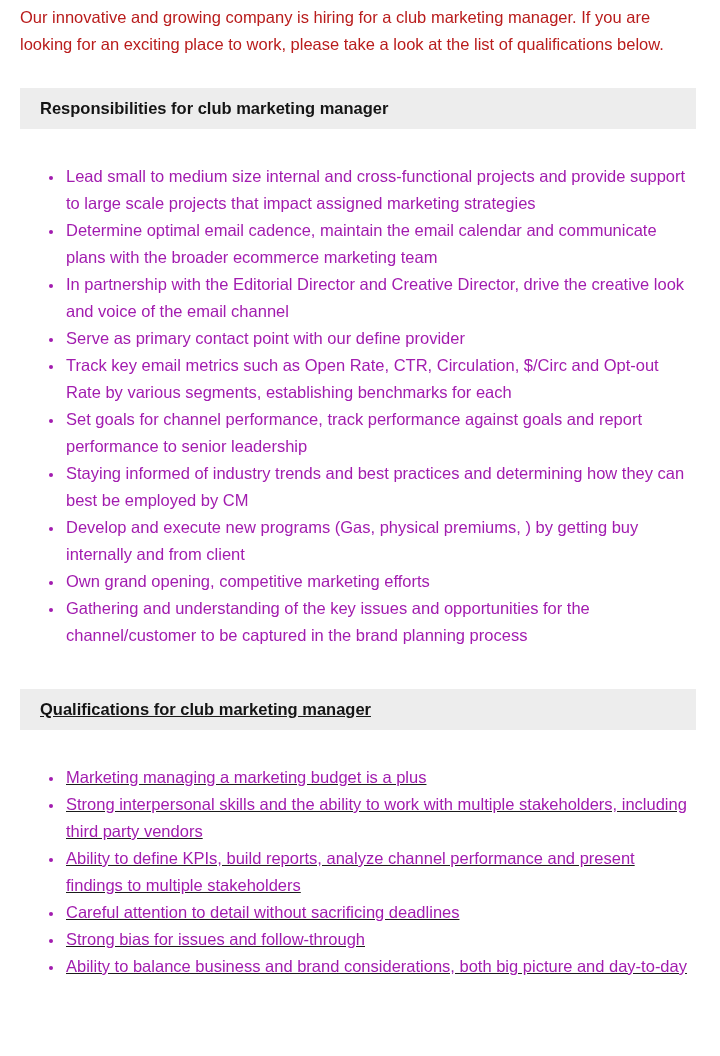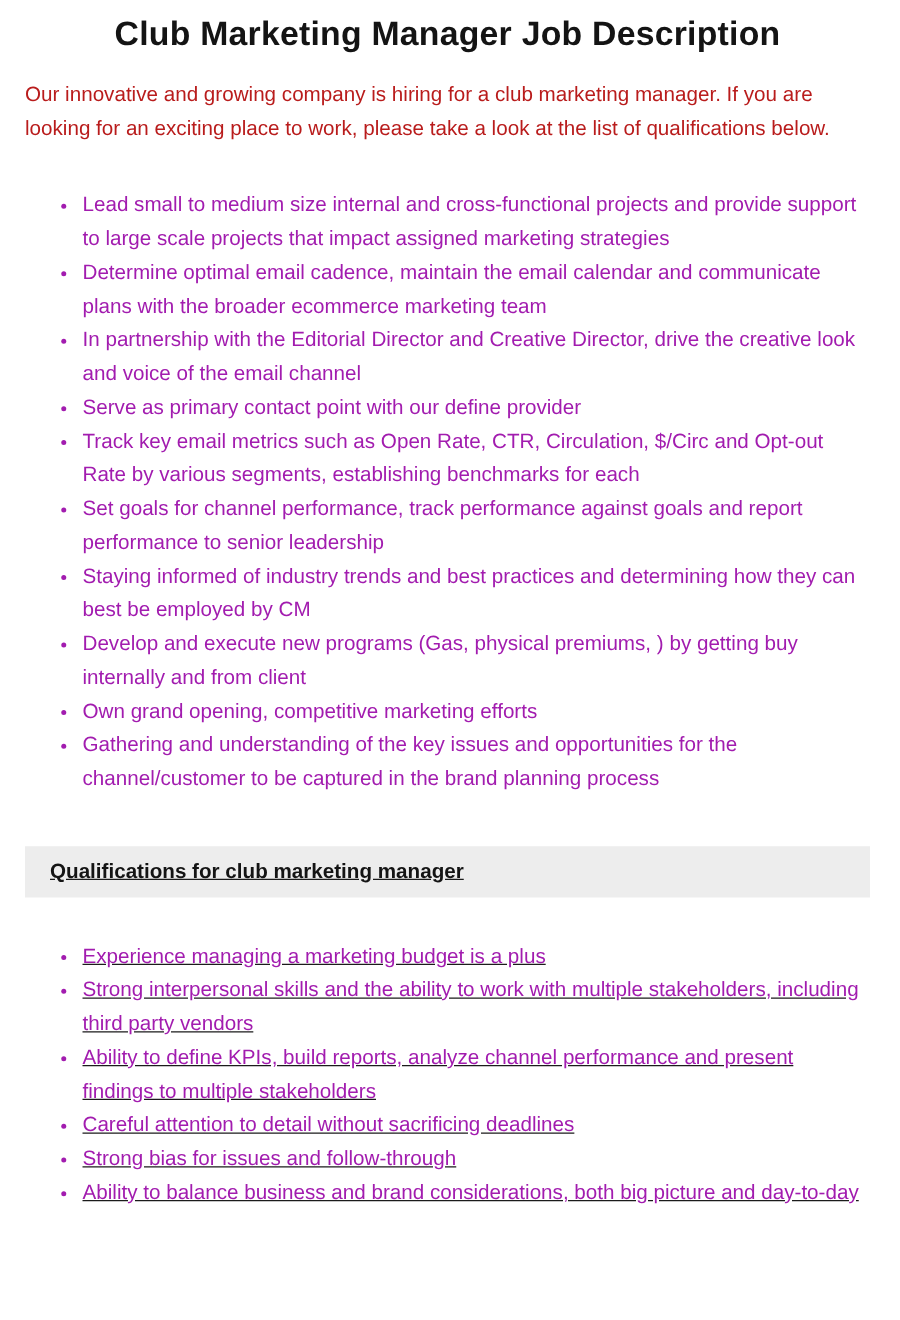--- a/index.html
+++ b/index.html
@@ -61,45 +61,47 @@
   .section + .section {
     margin-top: 0;
     text-decoration: underline;
   }
 </style>
 </head>
 <body>
 
 <div class="page">
 
-  <h1 class="page-title">Club Marketing Manager Job Description</h1>
 
   <p class="intro">Our innovative and growing company is hiring for a club marketing manager. If you are looking for an exciting place to work, please take a look at the list of qualifications below.</p>
 
   <div class="section">
+    <div class="section-header">
+      <h2>Responsibilities for club marketing manager</h2>
+    </div>
     <ul class="bullet-list">
         <li>Lead small to medium size internal and cross-functional projects and provide support to large scale projects that impact assigned marketing strategies</li>
         <li>Determine optimal email cadence, maintain the email calendar and communicate plans with the broader ecommerce marketing team</li>
         <li>In partnership with the Editorial Director and Creative Director, drive the creative look and voice of the email channel</li>
         <li>Serve as primary contact point with our define provider</li>
         <li>Track key email metrics such as Open Rate, CTR, Circulation, $/Circ and Opt-out Rate by various segments, establishing benchmarks for each</li>
         <li>Set goals for channel performance, track performance against goals and report performance to senior leadership</li>
         <li>Staying informed of industry trends and best practices and determining how they can best be employed by CM</li>
         <li>Develop and execute new programs (Gas, physical premiums, ) by getting buy internally and from client</li>
         <li>Own grand opening, competitive marketing efforts</li>
         <li>Gathering and understanding of the key issues and opportunities for the channel/customer to be captured in the brand planning process</li>
       </ul>
   </div>
 
   <div class="section">
     <div class="section-header">
       <h2>Qualifications for club marketing manager</h2>
     </div>
     <ul class="bullet-list">
-        <li>Experience managing a marketing budget is a plus</li>
+        <li>Marketing managing a marketing budget is a plus</li>
         <li>Strong interpersonal skills and the ability to work with multiple stakeholders, including third party vendors</li>
         <li>Ability to define KPIs, build reports, analyze channel performance and present findings to multiple stakeholders</li>
         <li>Careful attention to detail without sacrificing deadlines</li>
         <li>Strong bias for issues and follow-through</li>
         <li>Ability to balance business and brand considerations, both big picture and day-to-day</li>
       </ul>
   </div>
 
 </div>
 

